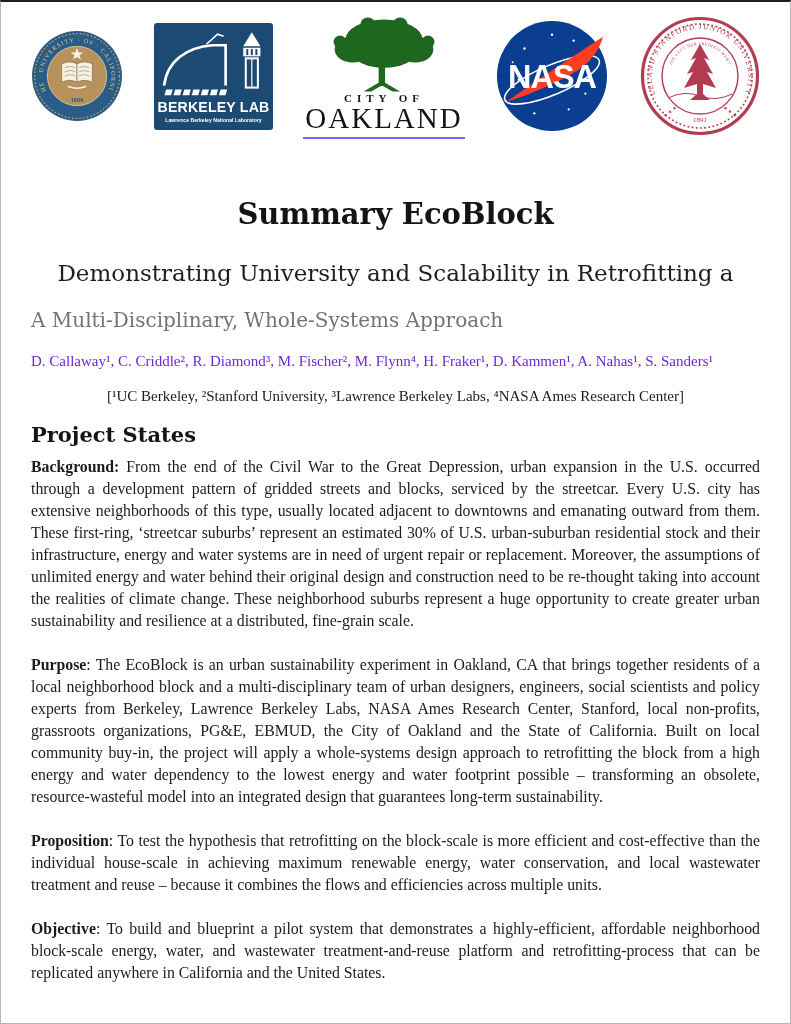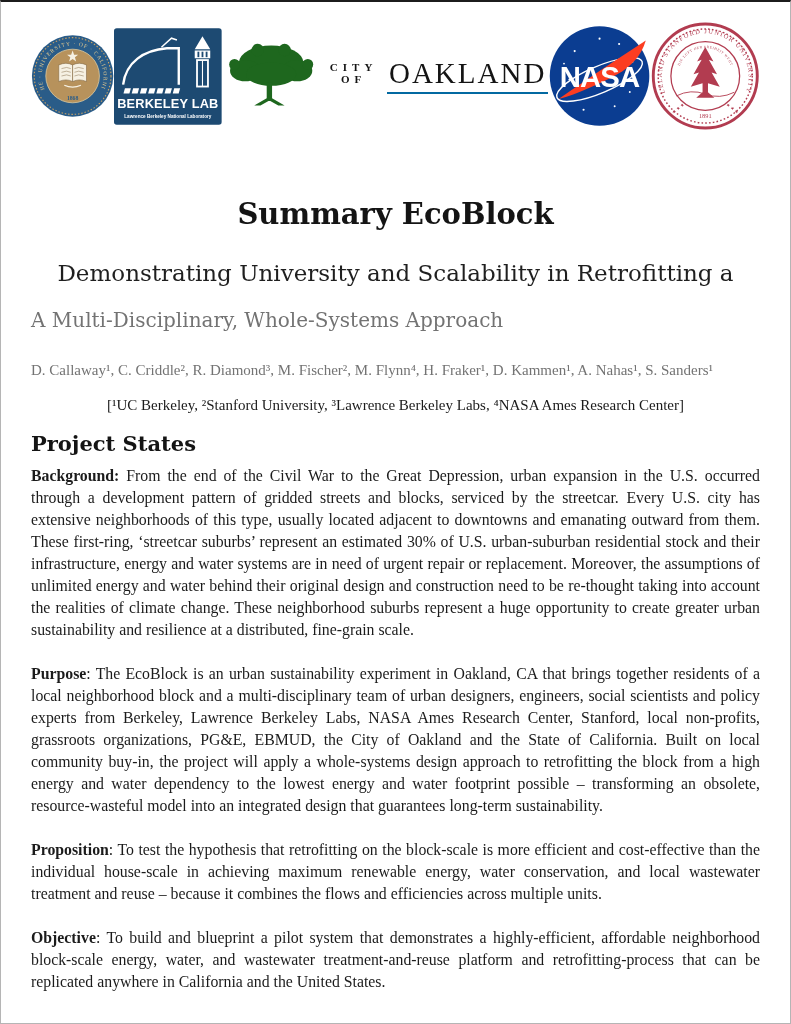--- a/index.html
+++ b/index.html
@@ -9,47 +9,47 @@
     background:#ffffff;
     border:1px solid #b5b5b5;border-top:2px solid #1c1c1c;
     padding:0 30px;overflow:hidden;
     font-family:"Liberation Serif",serif;color:#1b1b1b;
   }
   
   .logo-strip{
     display:flex;align-items:center;justify-content:space-between;
     height:132px;padding-top:8px;
   }
-  .logo-box{display:flex;flex-direction:row;align-items:center;}
+  .logo-box{display:flex;flex-direction:column;align-items:center;}
   .oak-cityof{
     font-family:"Liberation Serif",serif;font-size:11px;letter-spacing:5px;
     text-align:center;color:#141414;margin-top:-6px;font-weight:bold;
   }
   .oak-name{
     font-family:"Liberation Serif",serif;font-size:29px;letter-spacing:2px;
     text-align:center;color:#141414;line-height:1;
-    border-bottom:2px solid #0369a1;padding:0 2px 4px 2px;margin-top:0px;
+    border-bottom:2px solid #8b5cf6;padding:0 2px 4px 2px;margin-top:0px;
   }
   
   .title{
     margin:54px 0 0 0;text-align:center;
     font-family:"DejaVu Serif",serif;font-weight:bold;font-size:29px;line-height:36px;
     color:#141414;
   }
   .subtitle{
     margin-top:24px;text-align:center;
     font-family:"DejaVu Serif",serif;font-size:23px;line-height:34px;color:#1f1f1f;
   }
   .subtitle span{display:block;}
   .tagline{
     margin-top:16px;text-align:left;
     font-family:"DejaVu Serif",serif;font-size:20px;line-height:28px;color:#737373;
   }
   .authors{
-    margin-top:26px;font-size:15px;line-height:21px;white-space:nowrap;color:#737373;font-family:Liberation Serif, serif;
+    margin-top:17px;font-size:15px;line-height:21px;white-space:nowrap;color:#6d28d9;font-family:Liberation Serif, serif;
   }
   .affiliations{
     margin-top:14px;text-align:center;font-size:15px;line-height:21px;white-space:nowrap;color:#1b1b1b;
   }
   
   .section-heading{
     margin:14px 0 8px 0;
     font-family:"DejaVu Serif",serif;font-weight:bold;font-size:21px;line-height:27px;
     color:#141414;
   }

